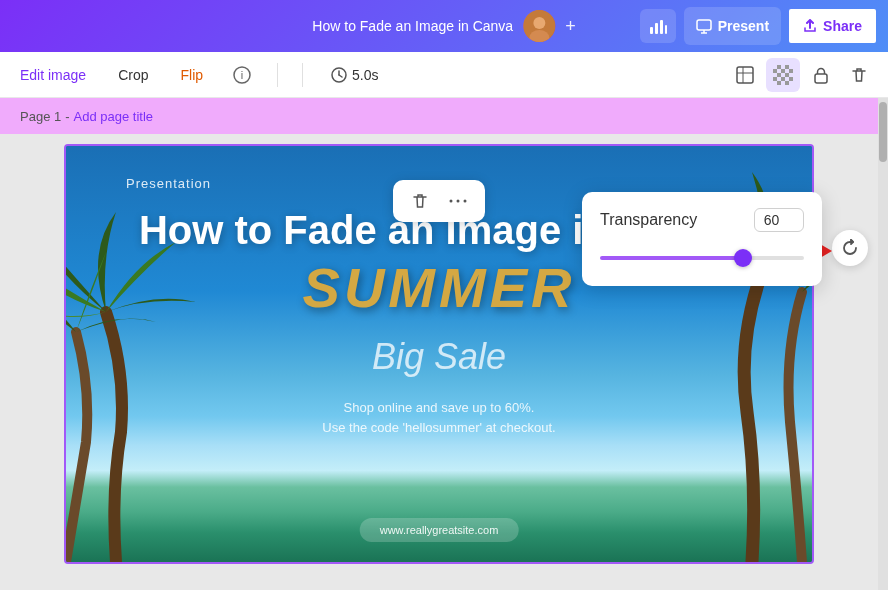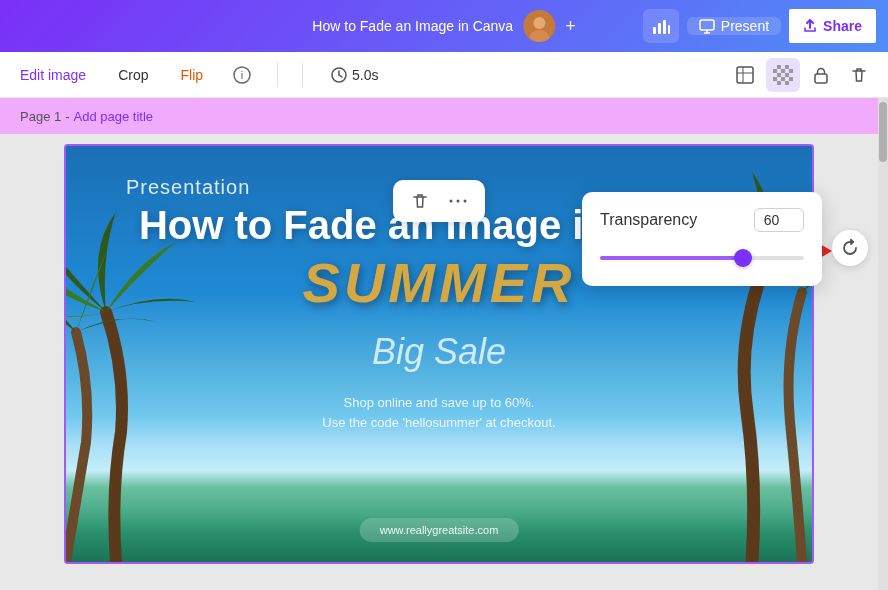--- a/index.html
+++ b/index.html
@@ -69,22 +69,22 @@
       display: flex;
       align-items: center;
       gap: 6px;
       background: rgba(255,255,255,0.15);
       border: none;
       border-radius: 6px;
       color: #fff;
       padding: 6px 12px;
       cursor: pointer;
       font-size: 14px;
-      font-weight: 400;
-      height: 18px;
+      font-weight: 700;
+      height: 38px;
     }
     .share-btn {
       display: flex;
       align-items: center;
       gap: 6px;
       background: #fff;
       border: none;
       border-radius: 2px;
       color: #7b2ff7;
       padding: 6px 14px;
@@ -253,24 +253,24 @@
       position: absolute;
       inset: 0;
       display: flex;
       flex-direction: column;
       align-items: center;
       justify-content: flex-start;
       padding-top: 30px;
     }
     .slide-presentation-label {
       color: rgba(255,255,255,0.85);
-      font-size: 20px;
+      font-size: 13px;
       font-weight: 300;
       letter-spacing: 1px;
-      margin-bottom: 4px;
+      margin-bottom: 17px;
       align-self: flex-start;
       margin-left: 60px;
     }
     .slide-main-title {
       color: #fff;
       font-size: 40px;
       font-weight: 800;
       text-align: center;
       line-height: 1.1;
       margin-bottom: 8px;

